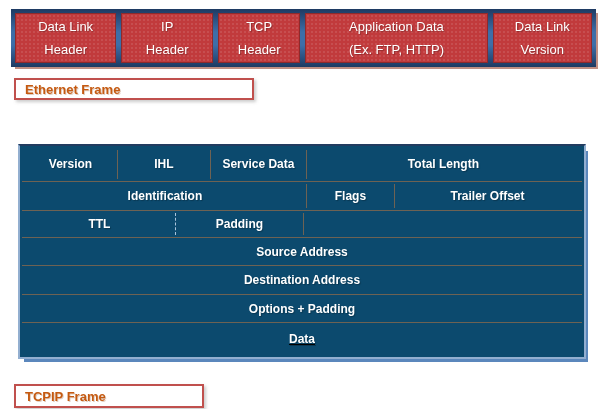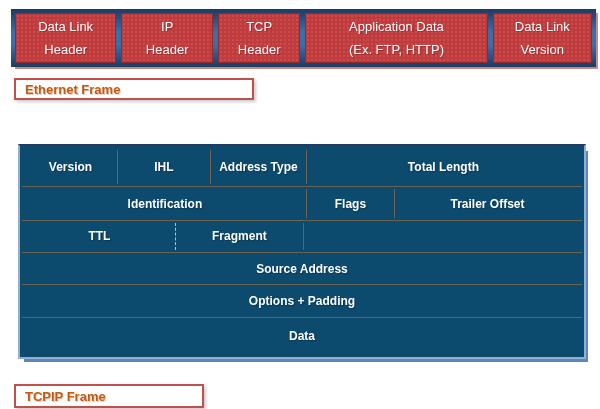--- a/index.html
+++ b/index.html
@@ -73,21 +73,21 @@
     border: 2px solid #93afd0;
     border-top-color: #223c60;
     box-shadow: 4px 5px 0 -2px #5b87bc;
     display: flex;
     flex-direction: column;
   }
   .ip-row {
     display: flex;
     border-bottom: 1px solid #6e6253;
   }
-  .ip-row:last-child { border-bottom: none; }
+  .ip-row:last-child { border-bottom: none; text-decoration: underline; }
   .ip-row.r1 { flex: 34 1 0; }
   .ip-row.r2 { flex: 28 1 0; }
   .ip-row.r3 { flex: 27 1 0; }
   .ip-row.r4 { flex: 27 1 0; }
   .ip-row.r5 { flex: 28 1 0; }
   .ip-row.r6 { flex: 27 1 0; }
   .ip-row.r7 { flex: 33 1 0; }
   .ip-cell {
     display: flex;
     align-items: center;
@@ -147,35 +147,38 @@
   </div>
 
   <div class="frame-label ethernet">
     <span>Ethernet Frame</span>
   </div>
 
   <div class="ip-table">
     <div class="ip-row r1">
       <div class="ip-cell c-version">Version</div>
       <div class="ip-cell c-ihl">IHL</div>
-      <div class="ip-cell c-service-type">Address Type</div>
+      <div class="ip-cell c-service-type">Service Data</div>
       <div class="ip-cell c-total-length">Total Length</div>
     </div>
     <div class="ip-row r2">
       <div class="ip-cell c-identification">Identification</div>
       <div class="ip-cell c-flags">Flags</div>
       <div class="ip-cell c-fragment-offset">Trailer Offset</div>
     </div>
     <div class="ip-row r3">
       <div class="ip-cell c-ttl dashed-right">TTL</div>
-      <div class="ip-cell c-protocol">Fragment</div>
+      <div class="ip-cell c-protocol">Padding</div>
       <div class="ip-cell c-checksum-empty"></div>
     </div>
     <div class="ip-row r4">
       <div class="ip-cell c-full">Source Address</div>
+    </div>
+    <div class="ip-row r5">
+      <div class="ip-cell c-full">Destination Address</div>
     </div>
     <div class="ip-row r6">
       <div class="ip-cell c-full">Options + Padding</div>
     </div>
     <div class="ip-row r7">
       <div class="ip-cell c-full">Data</div>
     </div>
   </div>
 
   <div class="frame-label tcpip">

